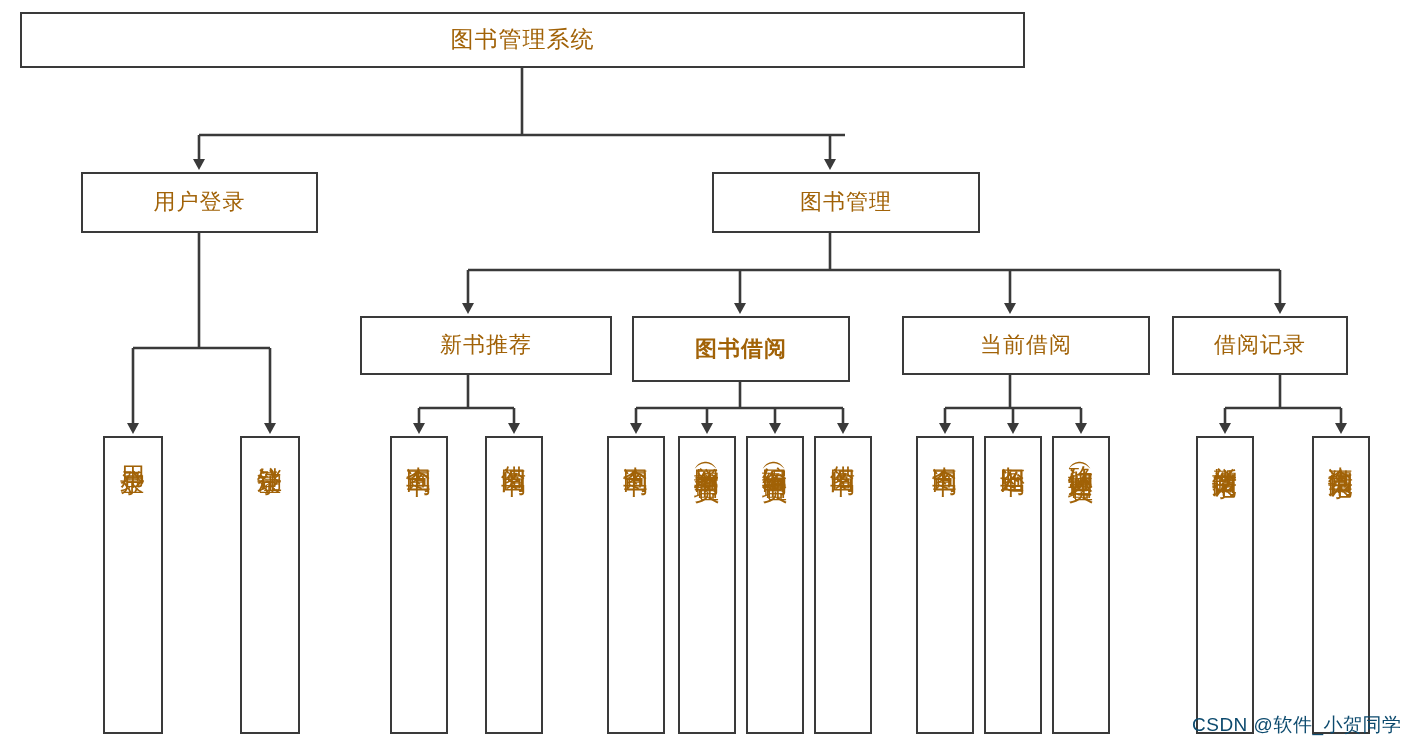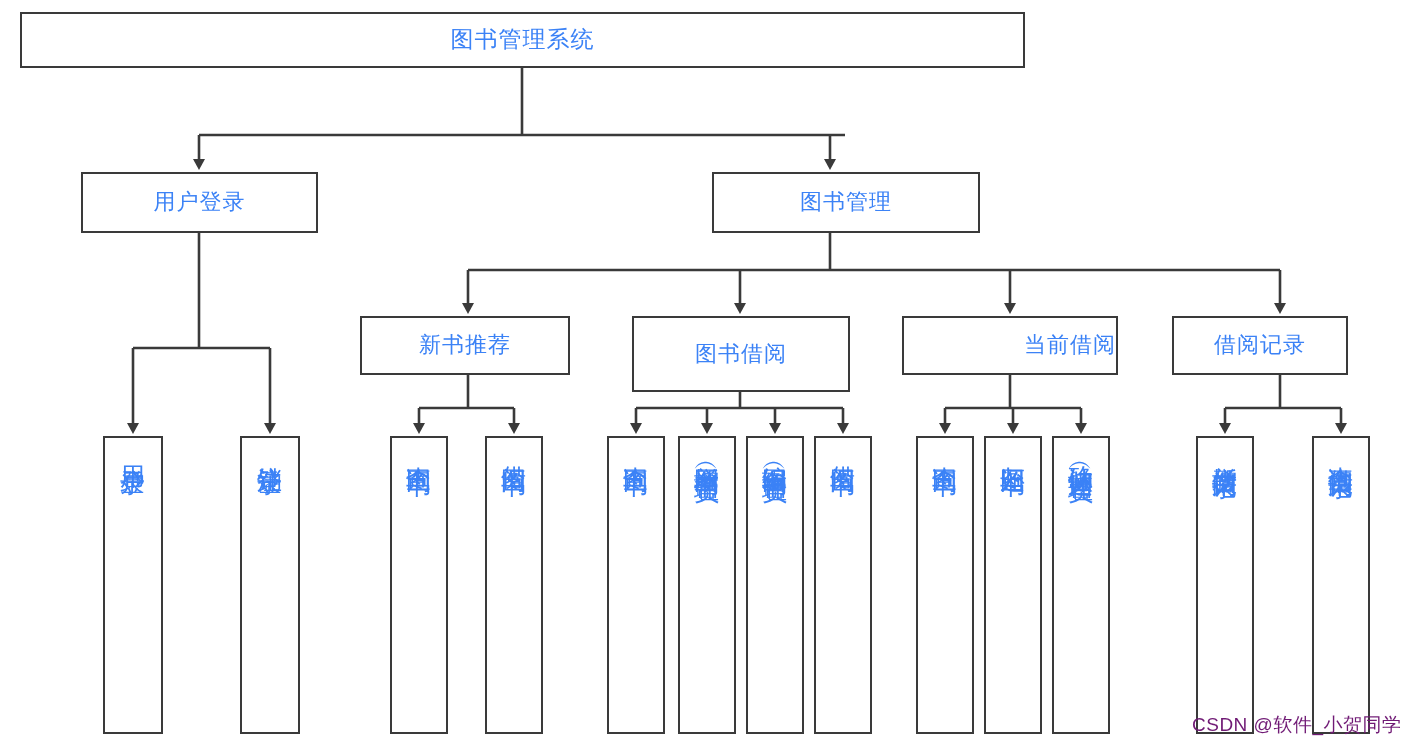--- a/index.html
+++ b/index.html
@@ -26,21 +26,21 @@
     pointer-events: none;
   }
   .node {
     position: absolute;
     box-sizing: border-box;
     border: 2.5px solid #3a3a3a;
     background: #ffffff;
     display: flex;
     align-items: center;
     justify-content: center;
-    color: #3b82f6;
+    color: #a16207;
   }
   .node.h {
     font-size: 22px;
     letter-spacing: 1px;
   }
   .node.h .lbl {
     white-space: nowrap;
     line-height: 1.1;
   }
   .node.v {
@@ -56,21 +56,21 @@
     letter-spacing: 2px;
     text-align: left;
     white-space: nowrap;
   }
   .node.root {
     font-size: 23px;
   }
   .watermark {
     position: absolute;
     font-size: 19px;
-    color: #701a75;
+    color: #0c4a6e;
     white-space: nowrap;
     letter-spacing: 0.5px;
   }
 </style>
 </head>
 <body>
 
 <div id="canvas">
 
   <svg id="edges" viewBox="0 0 1405 747">
@@ -127,27 +127,27 @@
     <span class="lbl">图书管理系统</span>
   </div>
 
   <div class="node h" style="left:81px;top:172px;width:237px;height:61px;">
     <span class="lbl">用户登录</span>
   </div>
   <div class="node h" style="left:712px;top:172px;width:268px;height:61px;">
     <span class="lbl">图书管理</span>
   </div>
 
-  <div class="node h" style="left:360px;top:316px;width:210px;height:59px;">
+  <div class="node h" style="left:360px;top:316px;width:252px;height:59px;">
     <span class="lbl">新书推荐</span>
   </div>
-  <div class="node h" style="left:632px;top:316px;width:218px;height:76px;">
+  <div class="node h" style="left:632px;top:316px;width:218px;height:66px;font-weight:bold;">
     <span class="lbl">图书借阅</span>
   </div>
-  <div class="node h" style="left:902px;top:316px;width:216px;height:59px;justify-content:flex-end;">
+  <div class="node h" style="left:902px;top:316px;width:248px;height:59px;">
     <span class="lbl">当前借阅</span>
   </div>
   <div class="node h" style="left:1172px;top:316px;width:176px;height:59px;">
     <span class="lbl">借阅记录</span>
   </div>
 
   <div class="node v" style="left:103px;top:436px;width:60px;height:298px;">
     <span class="lbl">用户登录</span>
   </div>
   <div class="node v" style="left:240px;top:436px;width:60px;height:298px;">

